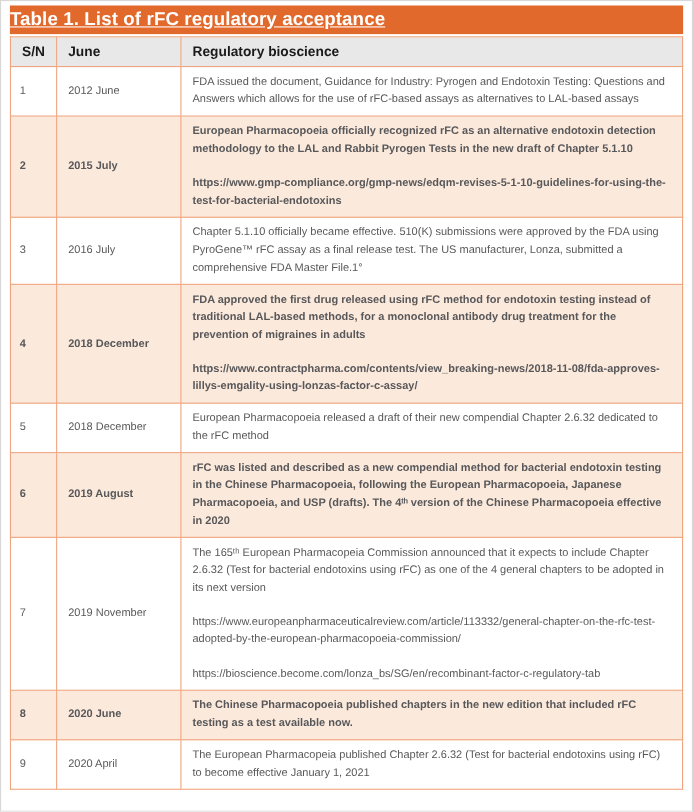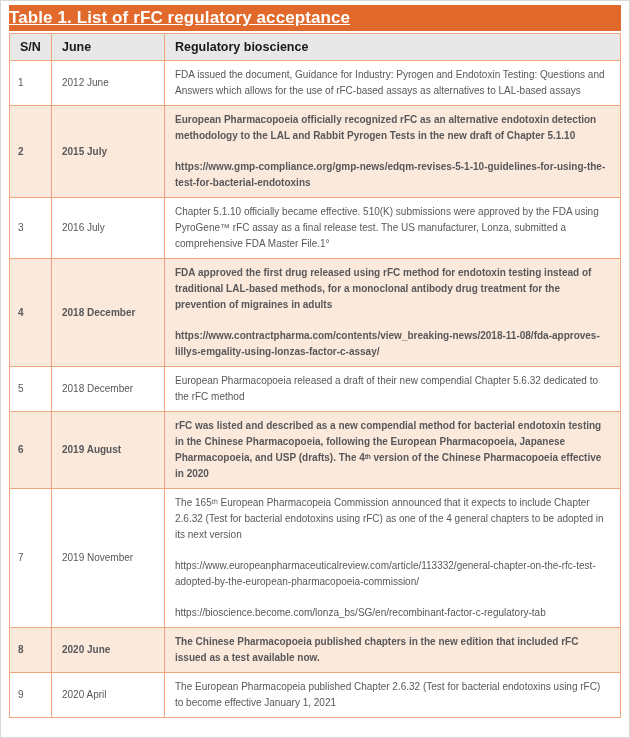--- a/index.html
+++ b/index.html
@@ -116,21 +116,21 @@
         <td>2018 December</td>
         <td>
           <p>FDA approved the first drug released using rFC method for endotoxin testing instead of traditional LAL-based methods, for a monoclonal antibody drug treatment for the prevention of migraines in adults</p>
           <p>https://www.contractpharma.com/contents/view_breaking-news/2018-11-08/fda-approves-lillys-emgality-using-lonzas-factor-c-assay/</p>
         </td>
       </tr>
       <tr>
         <td class="sn-cell">5</td>
         <td>2018 December</td>
         <td>
-          <p>European Pharmacopoeia released a draft of their new compendial Chapter 5.6.32 dedicated to the rFC method</p>
+          <p>European Pharmacopoeia released a draft of their new compendial Chapter 2.6.32 dedicated to the rFC method</p>
         </td>
       </tr>
       <tr class="alt">
         <td class="sn-cell">6</td>
         <td>2019 August</td>
         <td>
           <p>rFC was listed and described as a new compendial method for bacterial endotoxin testing in the Chinese Pharmacopoeia, following the European Pharmacopoeia, Japanese Pharmacopoeia, and USP (drafts). The 4ᵗʰ version of the Chinese Pharmacopoeia effective in 2020</p>
         </td>
       </tr>
       <tr>
@@ -139,21 +139,21 @@
         <td>
           <p>The 165ᵗʰ European Pharmacopeia Commission announced that it expects to include Chapter 2.6.32 (Test for bacterial endotoxins using rFC) as one of the 4 general chapters to be adopted in its next version</p>
           <p>https://www.europeanpharmaceuticalreview.com/article/113332/general-chapter-on-the-rfc-test-adopted-by-the-european-pharmacopoeia-commission/</p>
           <p>https://bioscience.become.com/lonza_bs/SG/en/recombinant-factor-c-regulatory-tab</p>
         </td>
       </tr>
       <tr class="alt">
         <td class="sn-cell">8</td>
         <td>2020 June</td>
         <td>
-          <p>The Chinese Pharmacopoeia published chapters in the new edition that included rFC issued as a test available now.</p>
+          <p>The Chinese Pharmacopoeia published chapters in the new edition that included rFC testing as a test available now.</p>
         </td>
       </tr>
       <tr>
         <td class="sn-cell">9</td>
         <td>2020 April</td>
         <td>
           <p>The European Pharmacopeia published Chapter 2.6.32 (Test for bacterial endotoxins using rFC) to become effective January 1, 2021</p>
         </td>
       </tr>
     </tbody>

